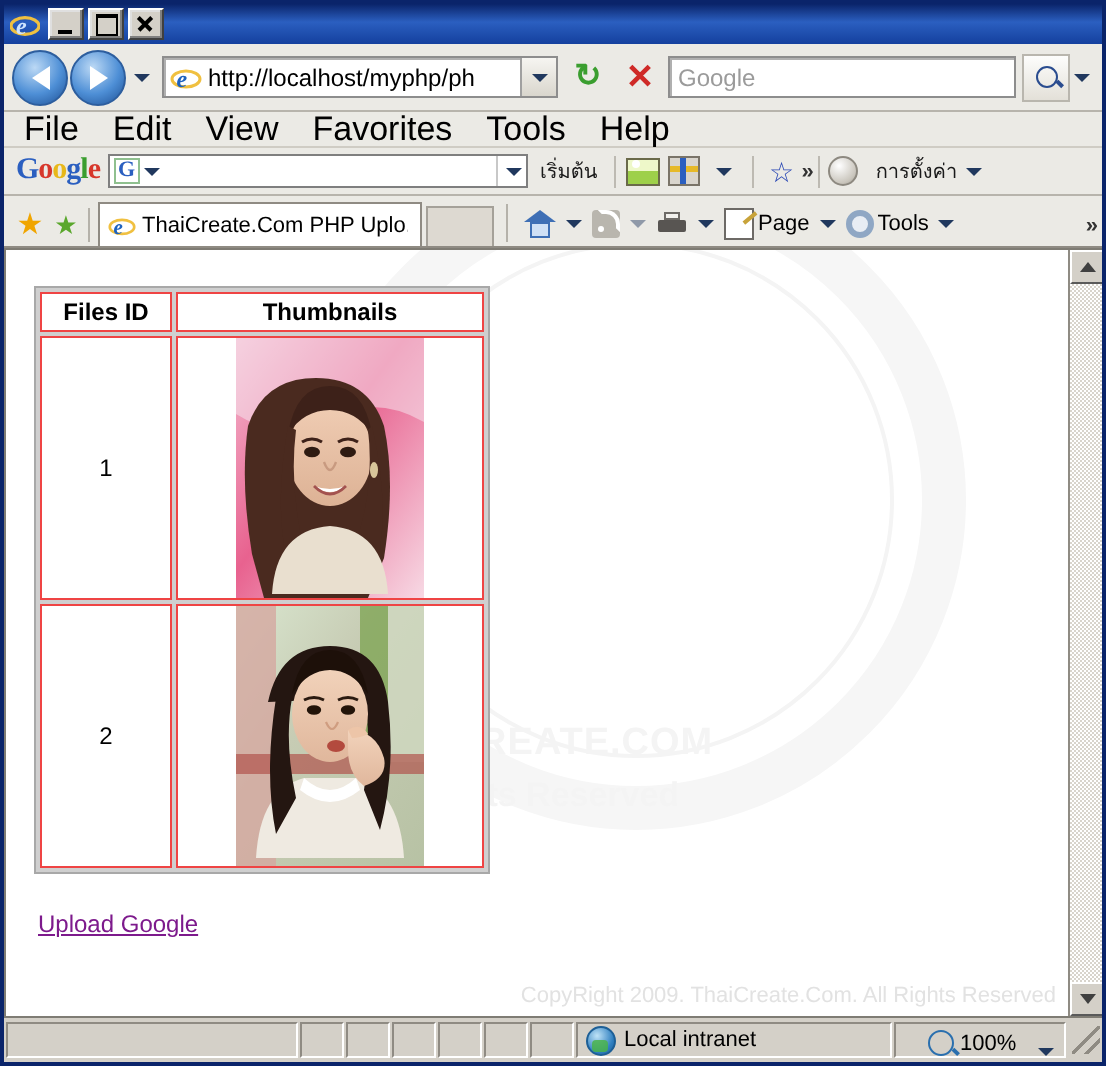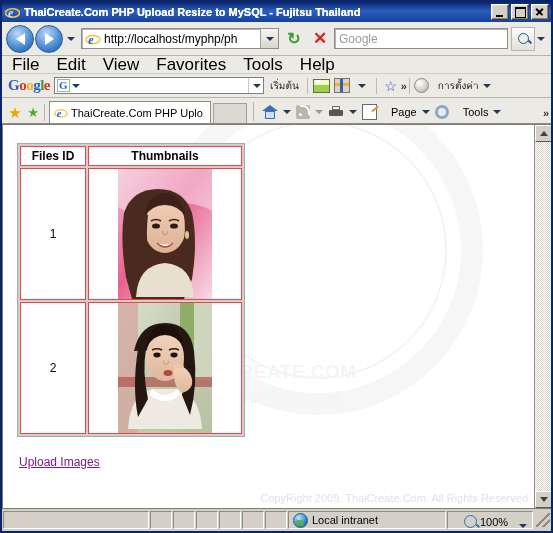--- a/index.html
+++ b/index.html
@@ -183,21 +183,21 @@
     max-width:150px;
   }
   .tab-ico{width:14px;height:14px;flex:0 0 14px;margin-right:3px;position:relative;}
   .tab-label{font-size:11px;white-space:nowrap;overflow:hidden;}
   .tab-blank{
     width:32px;height:19px;background:#ddd9d1;
     border:1px solid #a5a199;border-bottom:none;margin-left:2px;
   }
   .cmdsep{width:1px;height:19px;background:#b5b2aa;margin:0 6px 2px 6px;}
   .cmdbtn{display:flex;align-items:center;height:22px;margin-right:1px;padding:0 2px;}
-  .cmd-label{font-size:11px;margin-left:14px;}
+  .cmd-label{font-size:11px;margin-left:2px;}
   .home-ico{width:16px;height:14px;position:relative;}
   .home-ico::before{content:"";position:absolute;left:0;top:0;border-left:8px solid transparent;border-right:8px solid transparent;border-bottom:6px solid #3e6fb5;}
   .home-ico::after{content:"";position:absolute;left:3px;top:6px;width:10px;height:8px;background:#cfe0f5;border:1px solid #3e6fb5;box-sizing:border-box;}
   .rss-ico{width:14px;height:14px;position:relative;background:#b9b6ae;border-radius:2px;}
   .rss-ico::after{content:"";position:absolute;left:3px;bottom:3px;width:3px;height:3px;border-radius:50%;background:#fff;}
   .rss-ico::before{content:"";position:absolute;left:3px;bottom:3px;width:7px;height:7px;border:2px solid #fff;border-left-color:transparent;border-bottom-color:transparent;border-radius:0 7px 0 0;transform:rotate(0deg);}
   .print-ico{width:16px;height:13px;position:relative;}
   .print-ico::before{content:"";position:absolute;left:1px;top:4px;width:14px;height:6px;background:#585552;border-radius:1px;}
   .print-ico::after{content:"";position:absolute;left:4px;top:0;width:8px;height:4px;background:#f2f1ed;border:1px solid #6d6a66;box-sizing:border-box;}
   .page-ico{width:13px;height:14px;background:#fff;border:1px solid #6d6a66;position:relative;}
@@ -327,21 +327,20 @@
 
 <div class="window">
 
   <div class="titlebar">
     <span class="title-icon">
       <svg width="15" height="15" viewBox="0 0 15 15">
         <ellipse cx="7.5" cy="8" rx="7" ry="4.2" fill="none" stroke="#f0c040" stroke-width="1.6"></ellipse>
         <text x="3" y="12" font-family="Liberation Serif, serif" font-size="12" font-style="italic" font-weight="bold" fill="#cfe4ff">e</text>
       </svg>
     </span>
-    <span class="title-text">ThaiCreate.Com PHP Upload Resize to MySQL - Fujitsu Thailand</span>
     <span class="title-btns">
       <span class="tbtn tb-min">
           <i></i>
         </span>
       <span class="tbtn tb-max">
           <i></i>
         </span>
       <span class="tbtn tb-close">
           <i></i>
           <i></i>
@@ -582,21 +581,21 @@
                   <ellipse cx="50" cy="70" rx="4.5" ry="3" fill="#b34a3e"></ellipse>
                   <path d="M56 62 Q70 62 74 76 Q76 86 64 90 Q56 84 56 72 Z" fill="url(#sk2)"></path>
                   <path d="M56 62 Q62 58 66 64 Q62 66 58 66 Z" fill="#edc5a8"></path>
                 </g>
               </svg>
             </td>
           </tr>
         </tbody>
       </table>
 
-      <a class="link-upload">Upload Images</a>
+      <a class="link-upload">Upload Google</a>
 
       <div class="copyright">CopyRight 2009. ThaiCreate.Com. All Rights Reserved</div>
     </div>
 
     <div class="vscroll">
       <span class="sb-btn">
           <span class="sb-up"></span>
         </span>
       <span class="sb-btn">
           <span class="sb-dn"></span>

